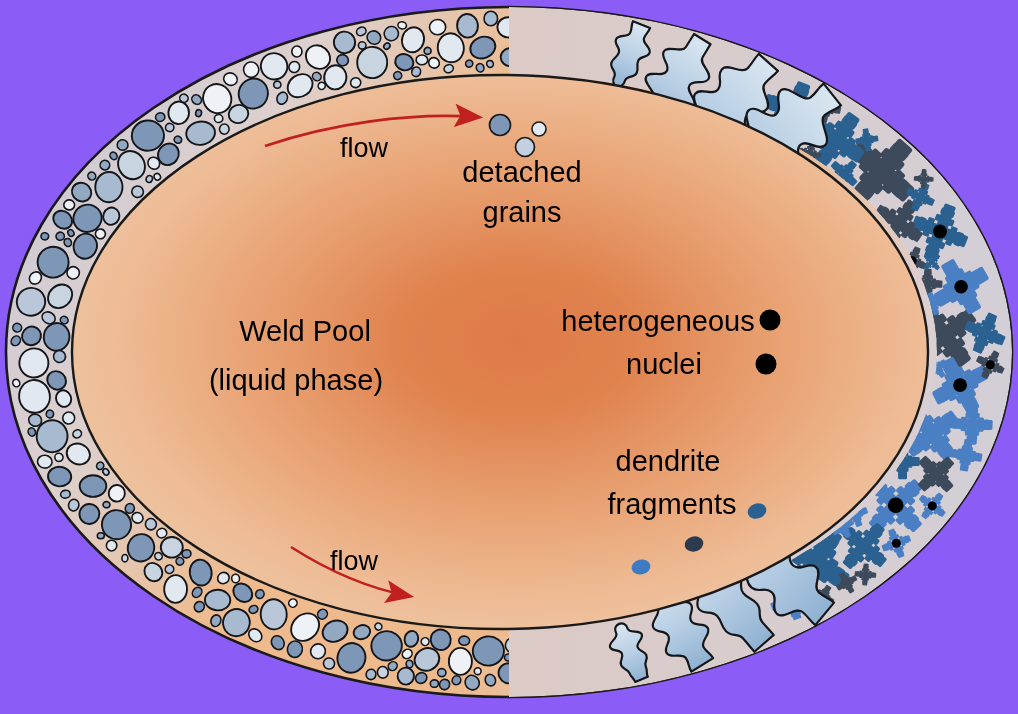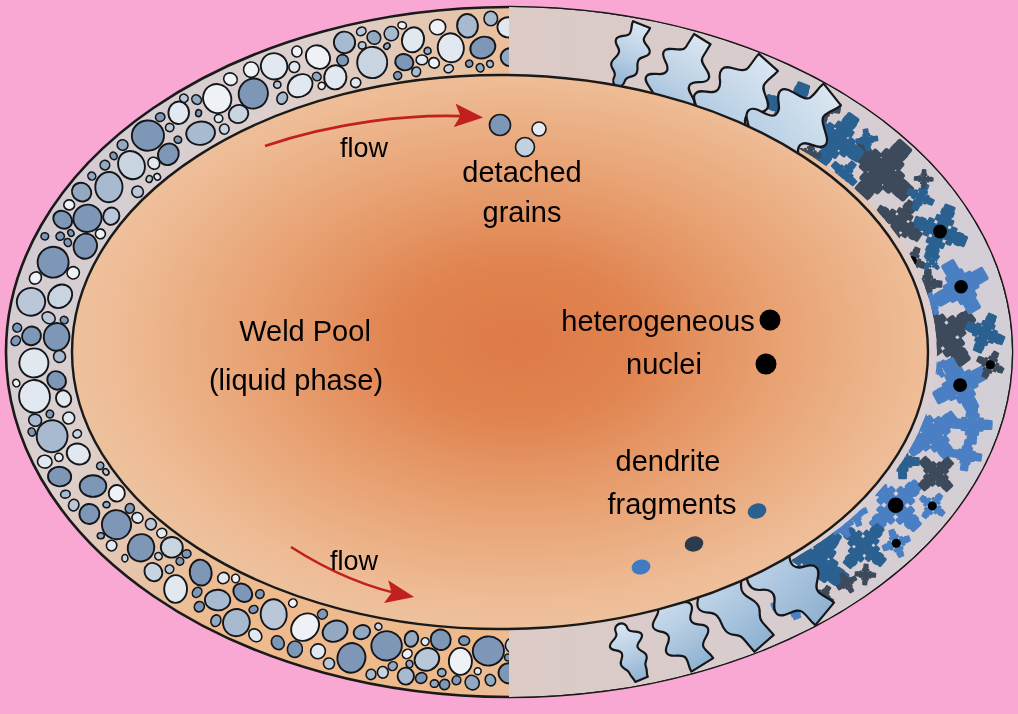--- a/index.html
+++ b/index.html
@@ -11,21 +11,21 @@
   body {
     width: 1018px;
     height: 714px;
     font-family: "Liberation Sans", sans-serif;
     overflow: hidden;
   }
   #diagram-root {
     position: relative;
     width: 1018px;
     height: 714px;
-    background: #f9a8d4;
+    background: #8b5cf6;
   }
   svg.diagram-svg {
     display: block;
     width: 1018px;
     height: 714px;
   }
   .diagram-label {
     font-family: "Liberation Sans", sans-serif;
     fill: #000000;
     font-size: 29px;

